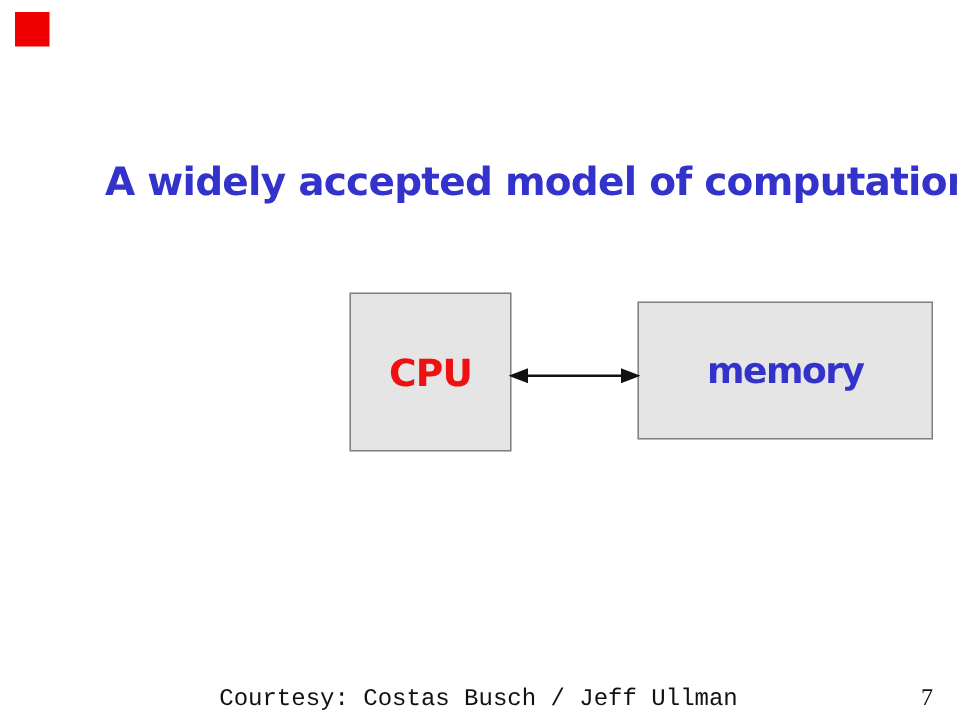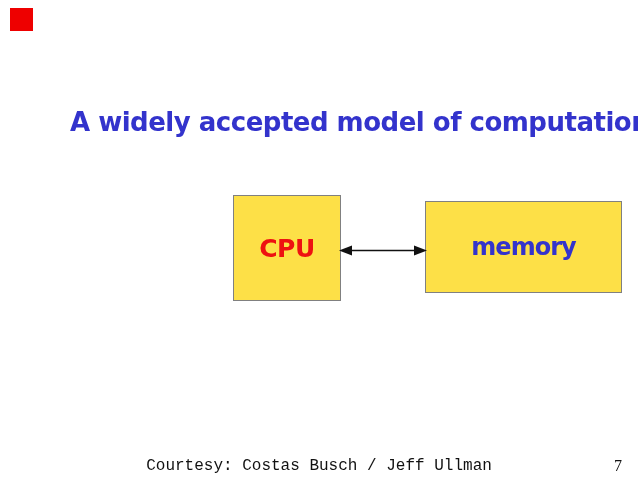--- a/index.html
+++ b/index.html
@@ -31,21 +31,21 @@
     margin: 0;
     font-size: 26px;
     font-weight: bold;
     letter-spacing: -0.5px;
     line-height: 1.3;
     color: #3333cc;
     white-space: nowrap;
   }
   .box {
     position: absolute;
-    background: #fde047;
+    background: #e5e5e5;
     border: 1.5px solid #808080;
     display: flex;
     align-items: center;
     justify-content: center;
     box-sizing: border-box;
   }
   .cpu-box {
     left: 233px;
     top: 195px;
     width: 108px;

